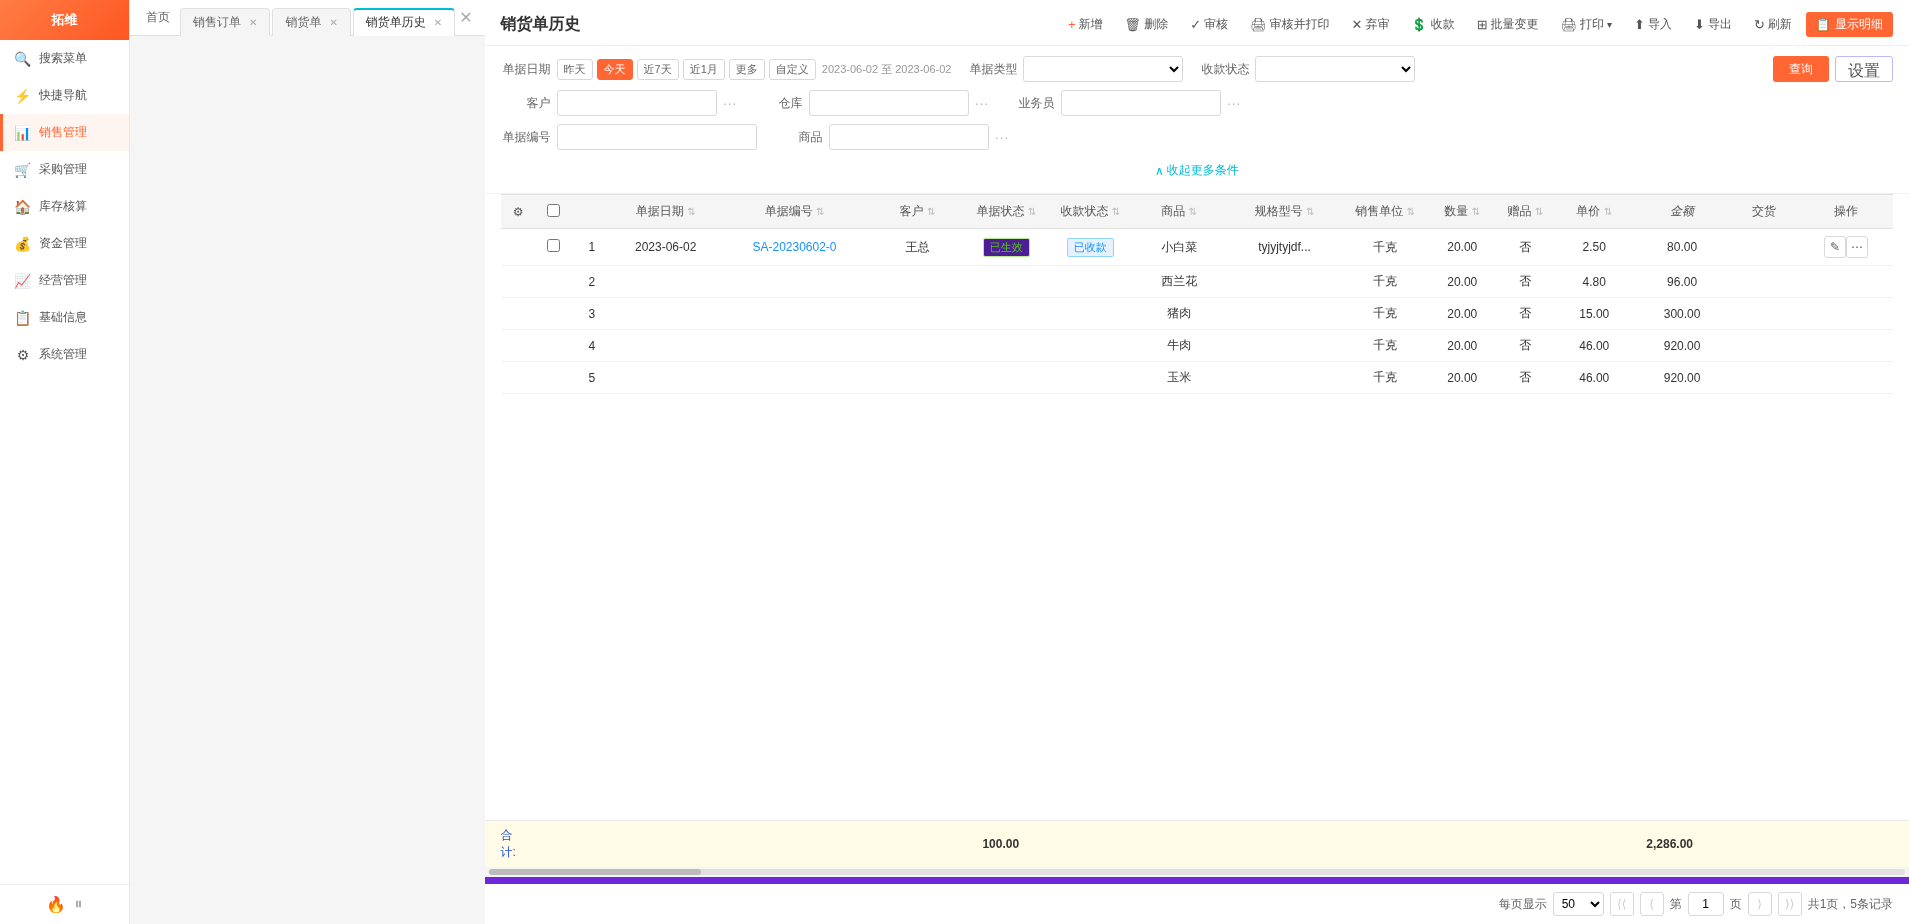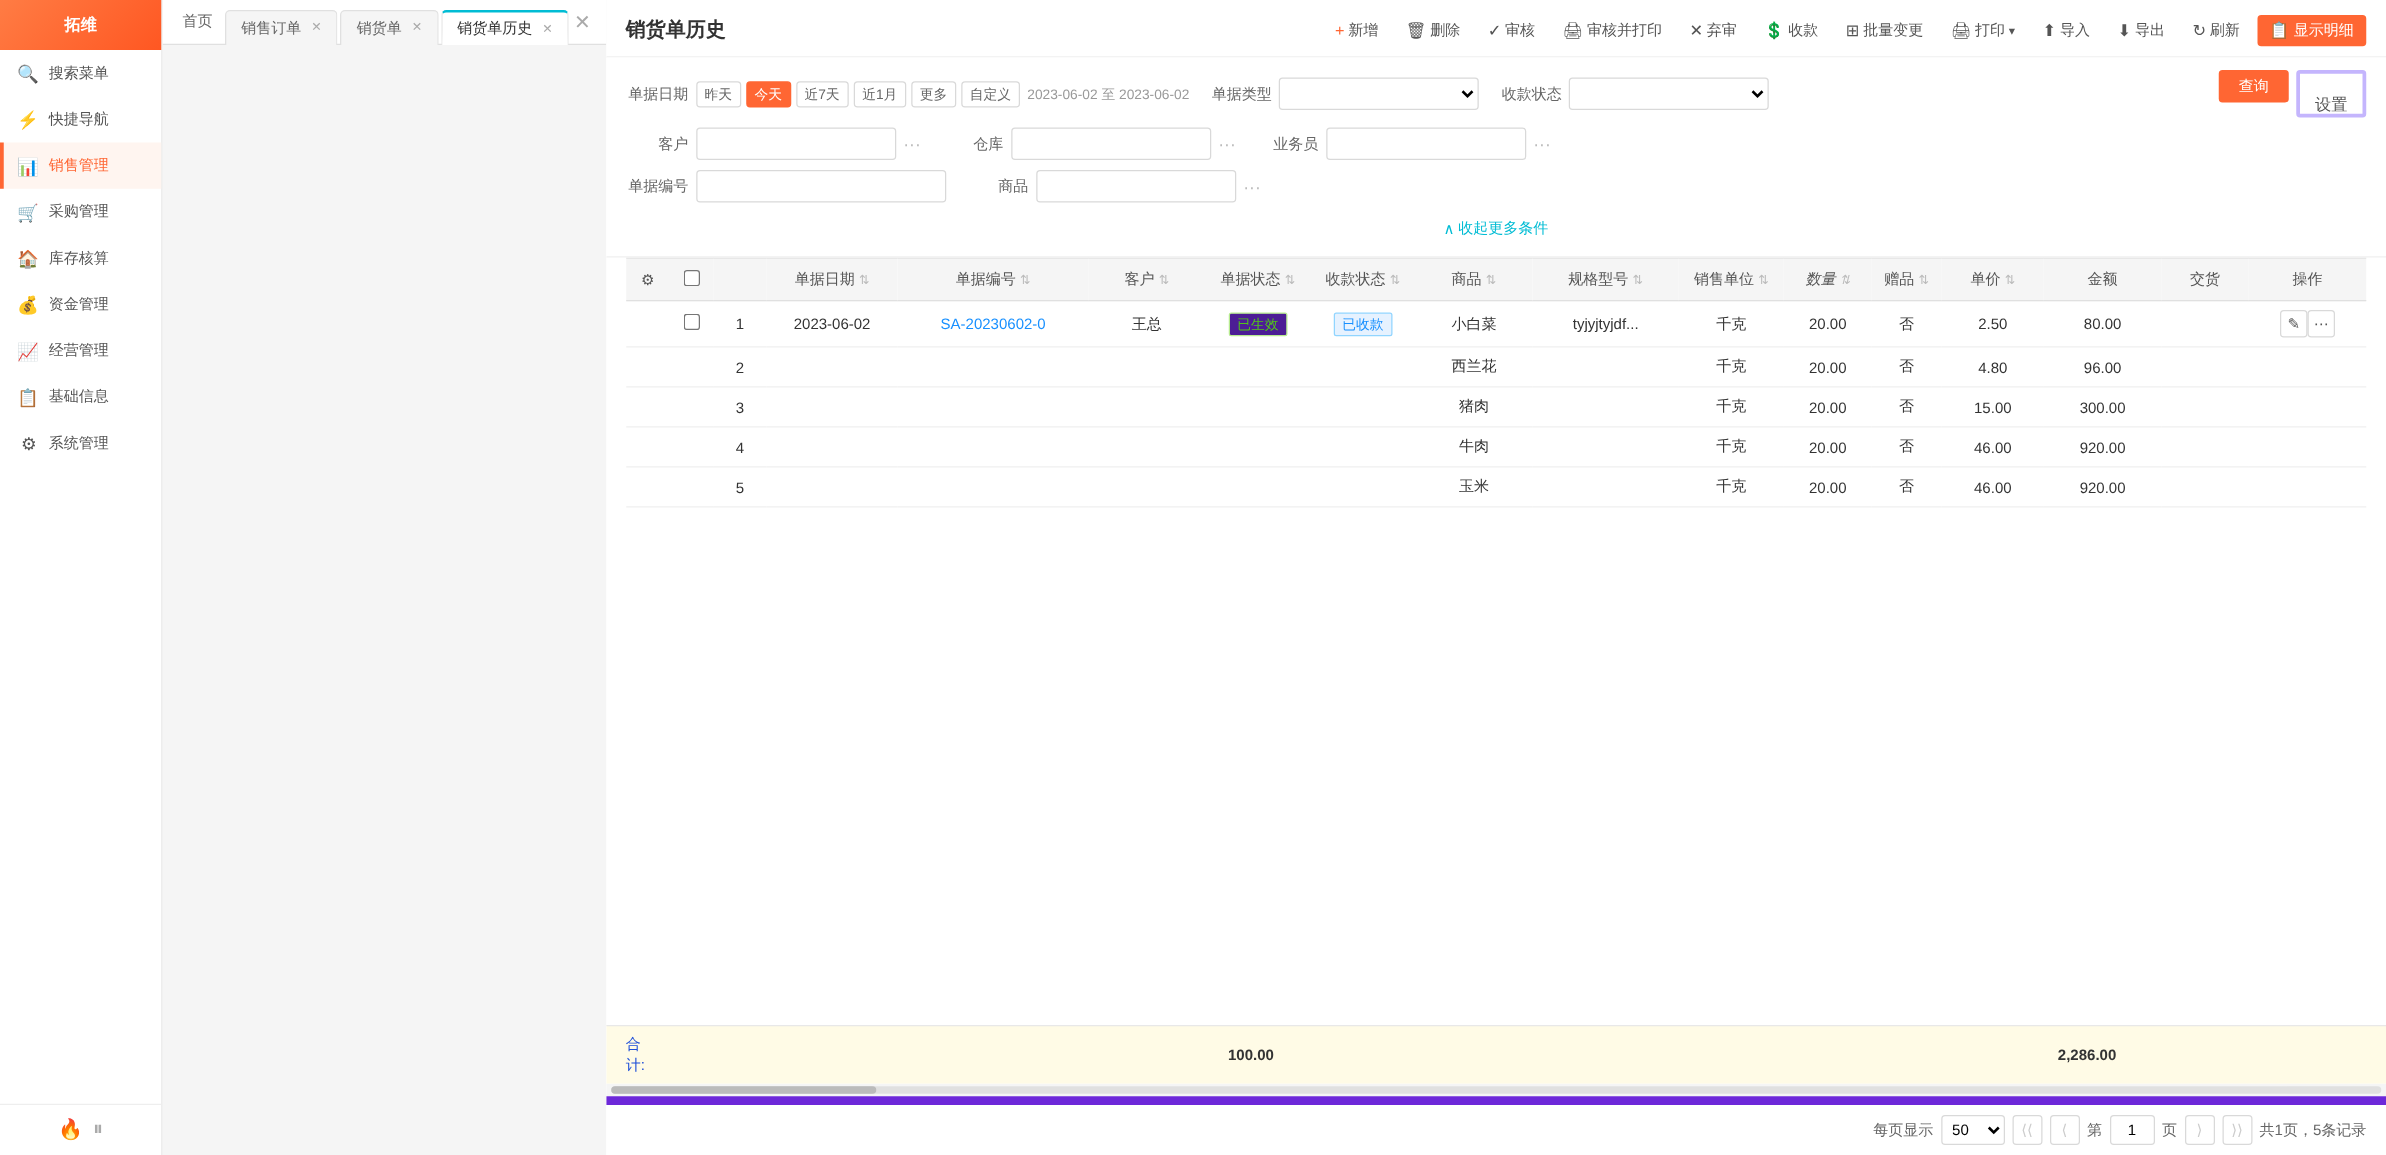--- a/index.html
+++ b/index.html
@@ -45,43 +45,43 @@
     .filter-label { color: #666; font-size: 12px; white-space: nowrap; min-width: 50px; text-align: right; }
     .filter-input { border: 1px solid #d9d9d9; border-radius: 3px; padding: 3px 6px; font-size: 12px; width: 160px; height: 26px; }
     .filter-select { border: 1px solid #d9d9d9; border-radius: 3px; padding: 3px 6px; font-size: 12px; width: 160px; height: 26px; background: #fff; }
     .filter-date-group { display: flex; align-items: center; gap: 4px; }
     .date-quick-btn { padding: 2px 6px; border: 1px solid #d9d9d9; border-radius: 3px; cursor: pointer; font-size: 11px; background: #fff; color: #666; }
     .date-quick-btn.active { background: #ff6633; color: #fff; border-color: #ff6633; }
     .date-range { font-size: 11px; color: #999; }
     .filter-more { display: flex; align-items: center; justify-content: center; padding: 4px; color: #00bcd4; cursor: pointer; font-size: 12px; gap: 3px; }
     .ellipsis-btn { border: none; background: none; color: #bbb; cursor: pointer; font-size: 14px; }
     .query-btn { background: #ff6633; color: #fff; border: none; border-radius: 3px; padding: 4px 16px; cursor: pointer; font-size: 12px; height: 26px; }
-    .set-btn { border: 3px solid #c4b5fd; background: #fff; color: #555; border-radius: 3px; padding: 16px 12px; cursor: pointer; font-size: 13px; height: 26px; }
+    .set-btn { border: 1px solid #c4b5fd; background: #fff; color: #555; border-radius: 3px; padding: 4px 12px; cursor: pointer; font-size: 16px; height: 26px; }
 
     
     .table-container { flex: 1; overflow-x: auto; padding: 0 16px; }
     table { width: 100%; border-collapse: collapse; font-size: 12px; }
     thead tr { background: #f5f5f5; }
     th { padding: 8px 6px; text-align: center; color: #555; font-weight: normal; border-bottom: 1px solid #e0e0e0; border-top: 1px solid #e0e0e0; white-space: nowrap; }
     th .sort-icon { color: #bbb; font-size: 10px; }
     td { padding: 7px 6px; text-align: center; border-bottom: 1px solid #f0f0f0; color: #333; }
     .col-checkbox { width: 30px; }
     .col-num { width: 36px; }
     .col-date { width: 90px; }
     .col-sn { width: 130px; }
     .col-client { width: 80px; }
     .col-state { width: 70px; }
     .col-pay-state { width: 70px; }
     .col-goods { width: 80px; }
     .col-spec { width: 100px; }
     .col-unit { width: 70px; }
-    .col-qty { width: 60px; font-style: italic; }
+    .col-qty { width: 60px; }
     .col-gift { width: 40px; }
     .col-price { width: 70px; }
-    .col-amount { width: 80px; }
+    .col-amount { width: 80px; font-style: italic; }
     .col-trade { width: 60px; }
     .col-op { width: 80px; }
     .badge { display: inline-block; padding: 1px 6px; border-radius: 2px; font-size: 11px; }
     .badge-green { background: #4c1d95; color: #52c41a; border: 1px solid #b7eb8f; }
     .badge-blue { background: #e6f2ff; color: #1890ff; border: 1px solid #91d5ff; }
     .link { color: #1890ff; cursor: pointer; text-decoration: none; }
     .op-btn { display: inline-flex; align-items: center; justify-content: center; width: 22px; height: 22px; border: 1px solid #d9d9d9; border-radius: 3px; cursor: pointer; color: #555; background: #fff; font-size: 12px; }
     .settings-icon-cell { width: 30px; text-align: center; }
 
     

